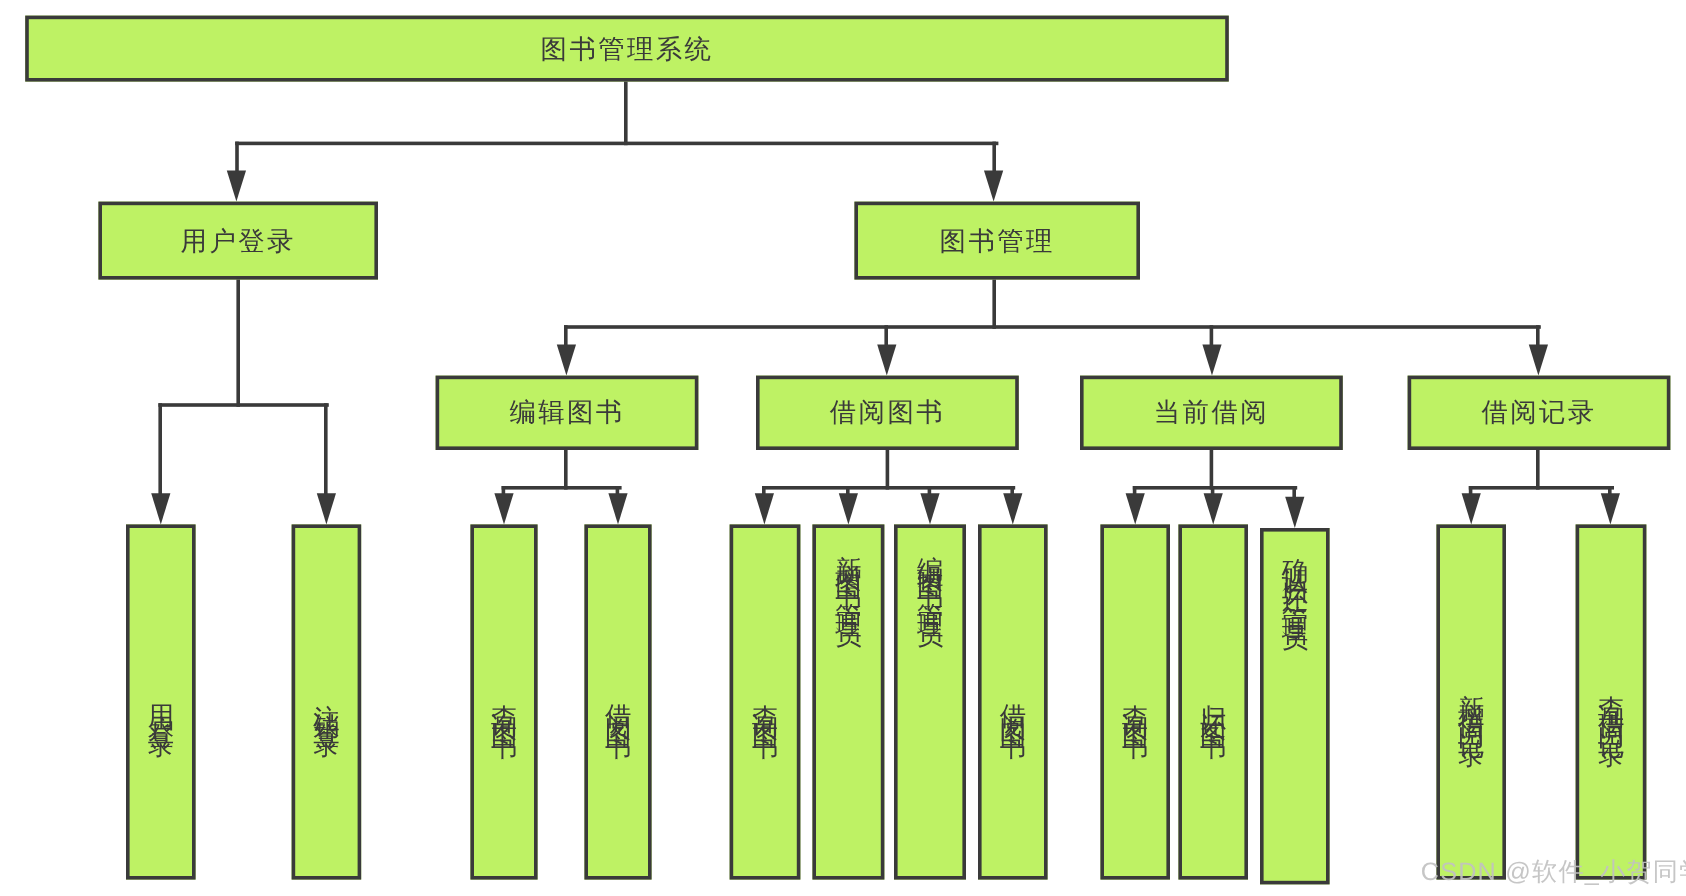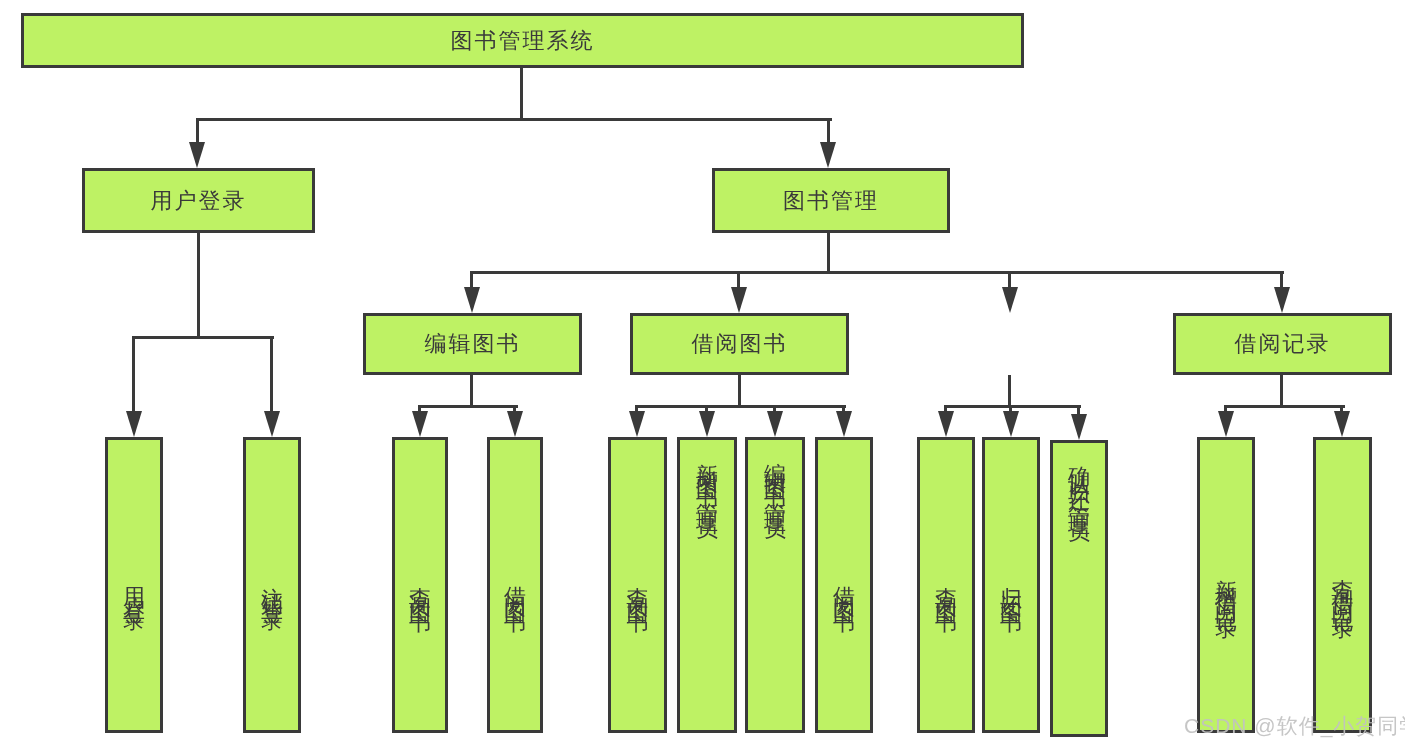--- a/index.html
+++ b/index.html
@@ -72,20 +72,23 @@
   </div>
   <div class="box" style="left:712px;top:168px;width:238px;height:65px;">
     <span class="hlabel">图书管理</span>
   </div>
 
   <div class="box" style="left:363px;top:313px;width:219px;height:62px;">
     <span class="hlabel">编辑图书</span>
   </div>
   <div class="box" style="left:630px;top:313px;width:219px;height:62px;">
     <span class="hlabel">借阅图书</span>
+  </div>
+  <div class="box" style="left:900px;top:313px;width:219px;height:62px;">
+    <span class="hlabel">当前借阅</span>
   </div>
   <div class="box" style="left:1173px;top:313px;width:219px;height:62px;">
     <span class="hlabel">借阅记录</span>
   </div>
 
   <div class="box leaf" style="left:105px;top:437px;width:58px;height:296px;">
     <span class="vlabel">用户登录</span>
   </div>
   <div class="box leaf" style="left:243px;top:437px;width:58px;height:296px;">
     <span class="vlabel">注销登录</span>

